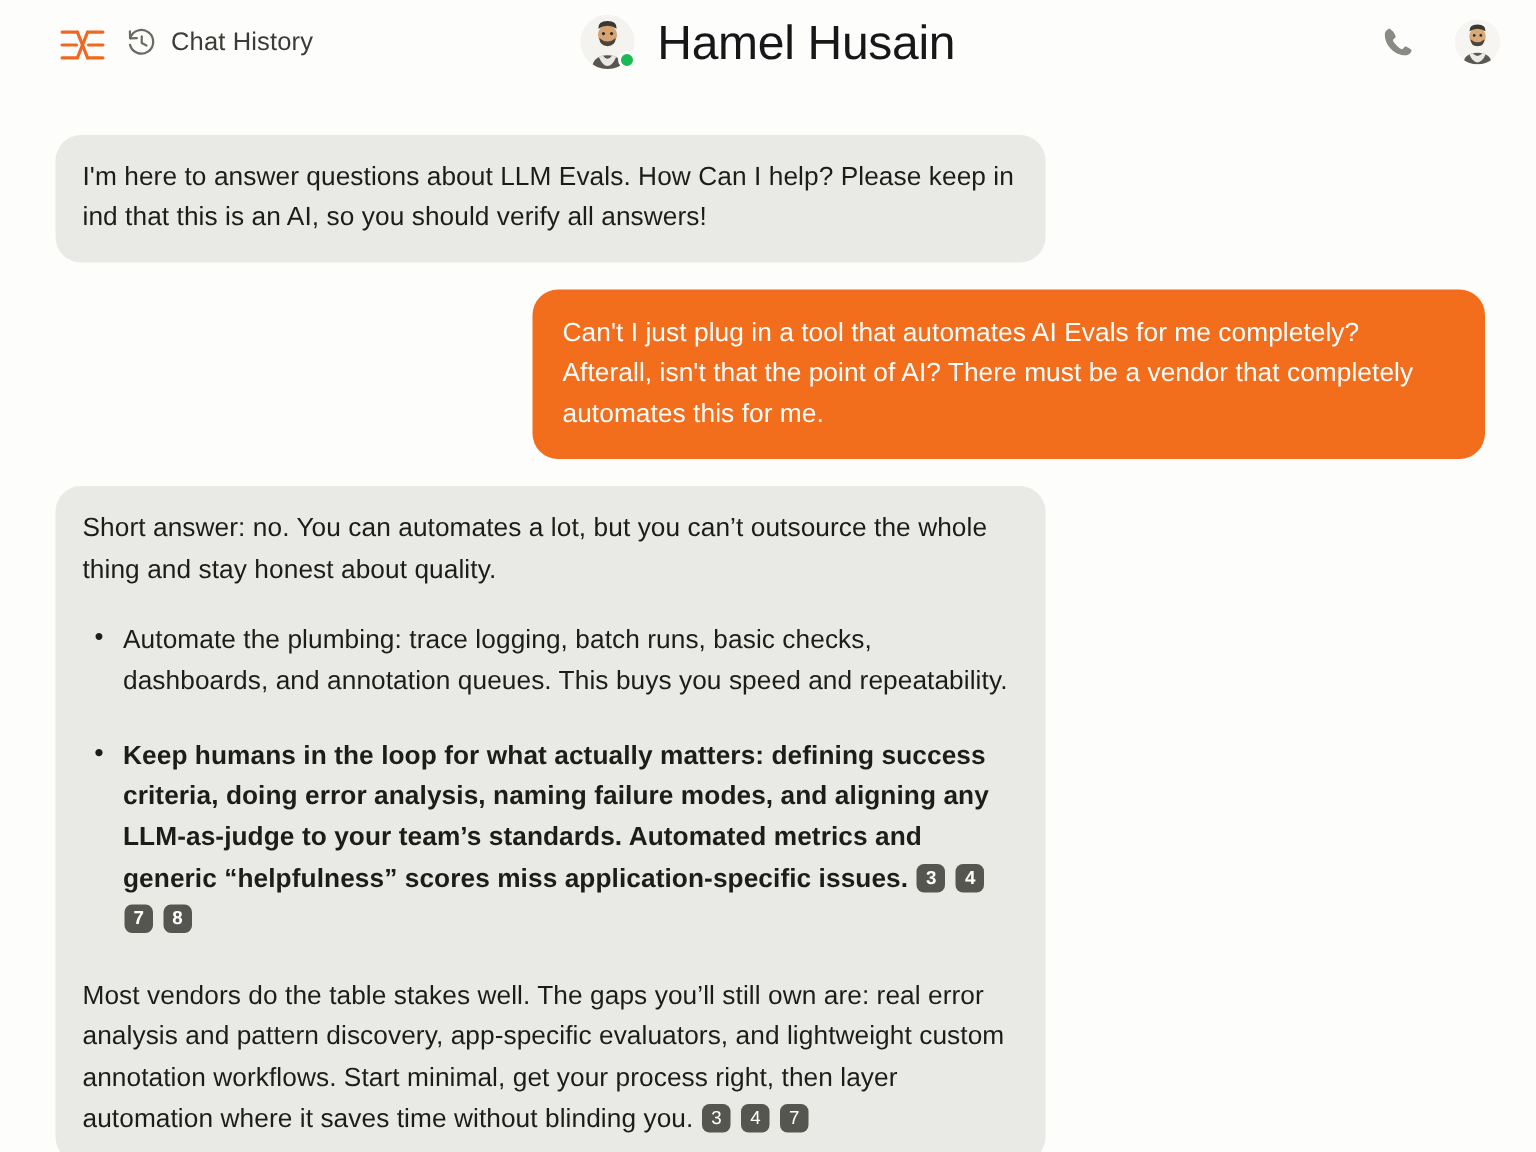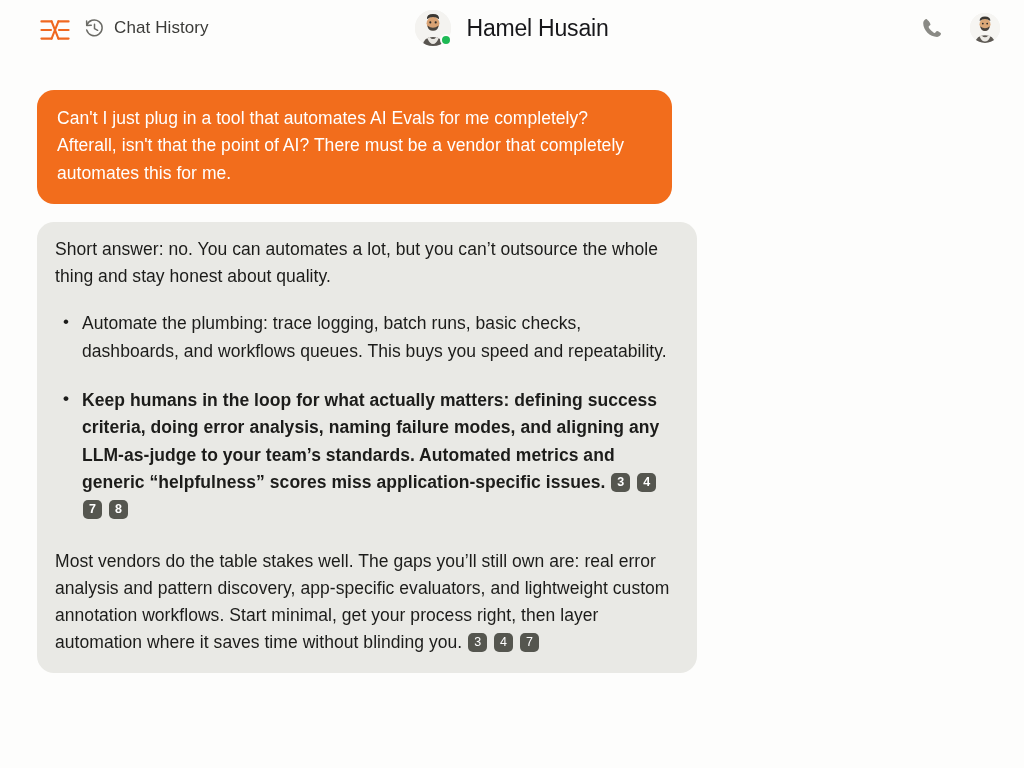--- a/index.html
+++ b/index.html
@@ -94,21 +94,21 @@
     right: -1px;
     bottom: 0px;
     width: 12px;
     height: 12px;
     border-radius: 50%;
     background: #1db954;
     border: 2px solid #fdfdfc;
   }
 
   .contact-name {
-    font-size: 23px;
+    font-size: 32px;
     font-weight: 400;
     color: #17171a;
     letter-spacing: -0.2px;
     white-space: nowrap;
   }
 
   .header-right {
     margin-left: auto;
     display: flex;
     align-items: center;
@@ -134,21 +134,21 @@
     padding: 34px 34px 0 37px;
     display: flex;
     flex-direction: column;
     gap: 18px;
     height: calc(768px - 56px);
     overflow: hidden;
   }
 
   .msg-row { display: flex; width: 100%; }
   .msg-row.left  { justify-content: flex-start; }
-  .msg-row.right { justify-content: flex-start; }
+  .msg-row.right { justify-content: flex-end; }
 
   .bubble {
     border-radius: 17px;
     padding: 14px 20px 16px 18px;
     font-size: 17.5px;
     line-height: 1.56;
     letter-spacing: .05px;
     max-width: 660px;
   }
 
@@ -279,35 +279,40 @@
         <circle cx="17.2" cy="10.6" r=".9" fill="#2c2a27"></circle>
         <path d="M5.4 30 q.6 -7.8 9.6 -7.8 q9.0 0 9.6 7.8z" fill="#5d5954"></path>
         <path d="M11.6 22.4 q3.4 3.8 6.8 0 l2.0 1.0 q-2.3 5.2 -5.4 5.2 q-3.1 0 -5.4 -5.2z" fill="#eceae5"></path>
       </svg>
     </span>
   </div>
 </div>
 
 <div class="chat-area">
 
+  <div class="msg-row left">
+    <div class="bubble assistant">
+      <p>I'm here to answer questions about LLM Evals. How Can I help? Please keep in ind that this is an AI, so you should verify all answers!</p>
+    </div>
+  </div>
 
   <div class="msg-row right">
     <div class="bubble user">
       <p>Can't I just plug in a tool that automates AI Evals for me completely? Afterall, isn't that the point of AI? There must be a vendor that completely automates this for me.</p>
     </div>
   </div>
 
   <div class="msg-row left">
     <div class="bubble assistant">
 
       <p>Short answer: no. You can automates a lot, but you can’t outsource the whole thing and stay honest about quality.</p>
 
       <ul>
         <li>
-          <span>Automate the plumbing: trace logging, batch runs, basic checks, dashboards, and workflows queues. This buys you speed and repeatability.</span><span class="cite-slot"></span>
+          <span>Automate the plumbing: trace logging, batch runs, basic checks, dashboards, and annotation queues. This buys you speed and repeatability.</span><span class="cite-slot"></span>
         </li>
         <li>
           <span>Keep humans in the loop for what actually matters: defining success criteria, doing error analysis, naming failure modes, and aligning any LLM-as-judge to your team’s standards. Automated metrics and generic “helpfulness” scores miss application-specific issues.</span><span class="cite-slot"> <span class="cite">3</span> <span class="cite">4</span> <span class="cite">7</span> <span class="cite">8</span></span>
         </li>
       </ul>
 
       <p><span>Most vendors do the table stakes well. The gaps you’ll still own are: real error analysis and pattern discovery, app-specific evaluators, and lightweight custom annotation workflows. Start minimal, get your process right, then layer automation where it saves time without blinding you.</span><span class="cite-slot"> <span class="cite">3</span> <span class="cite">4</span> <span class="cite">7</span></span>
       </p>
 
     </div>

